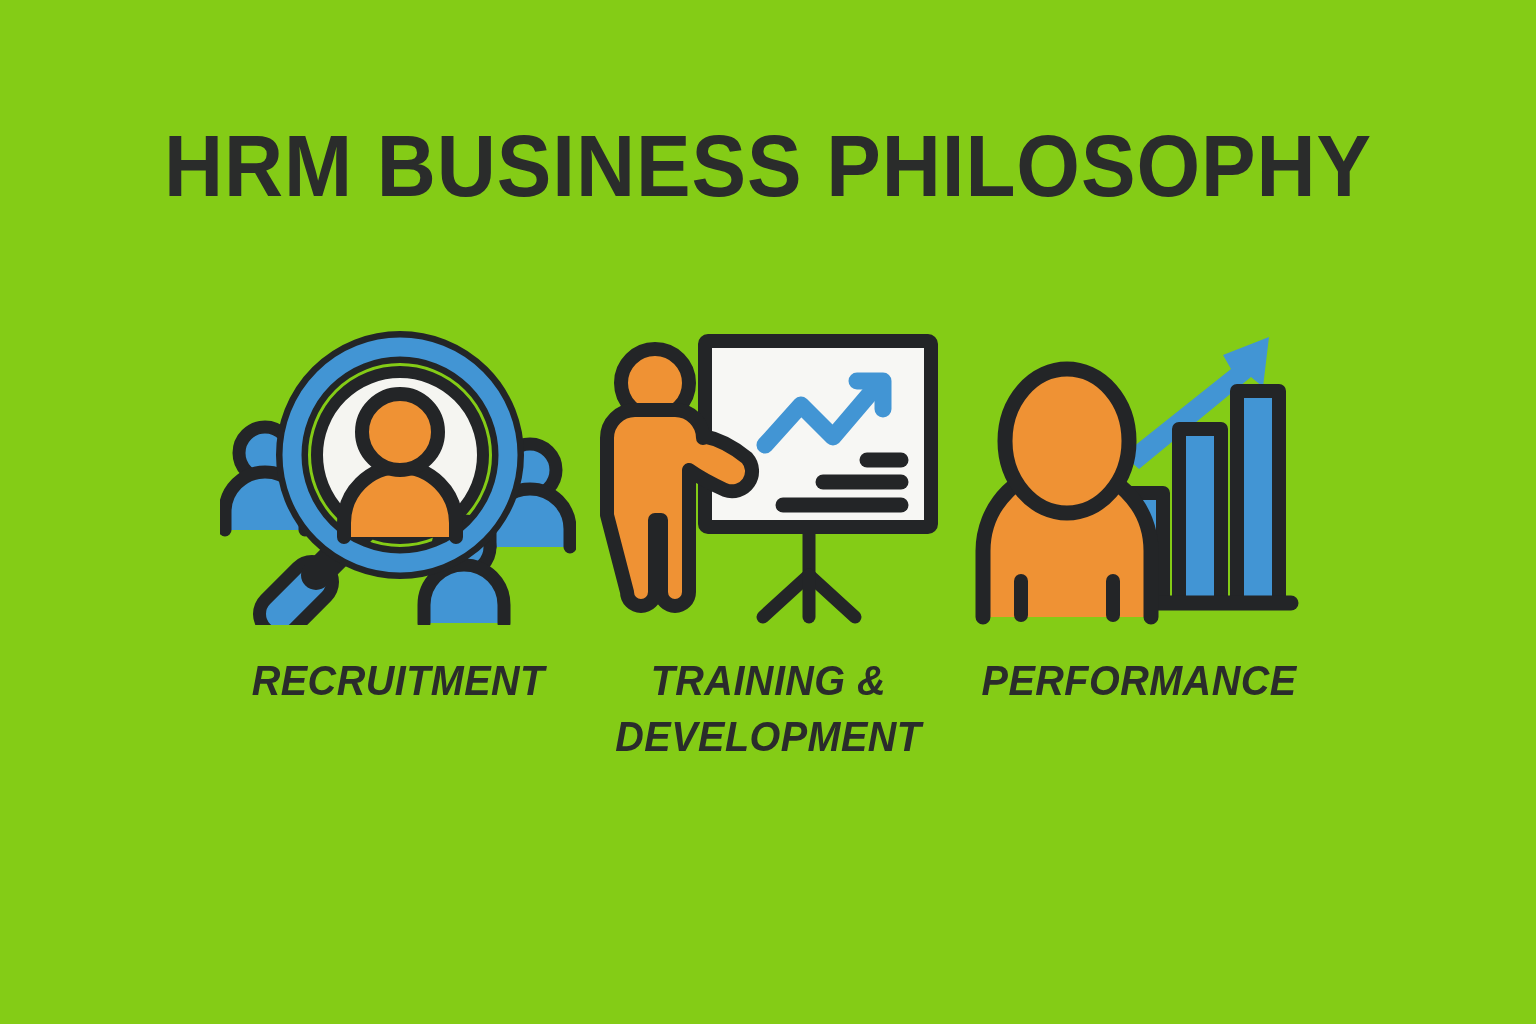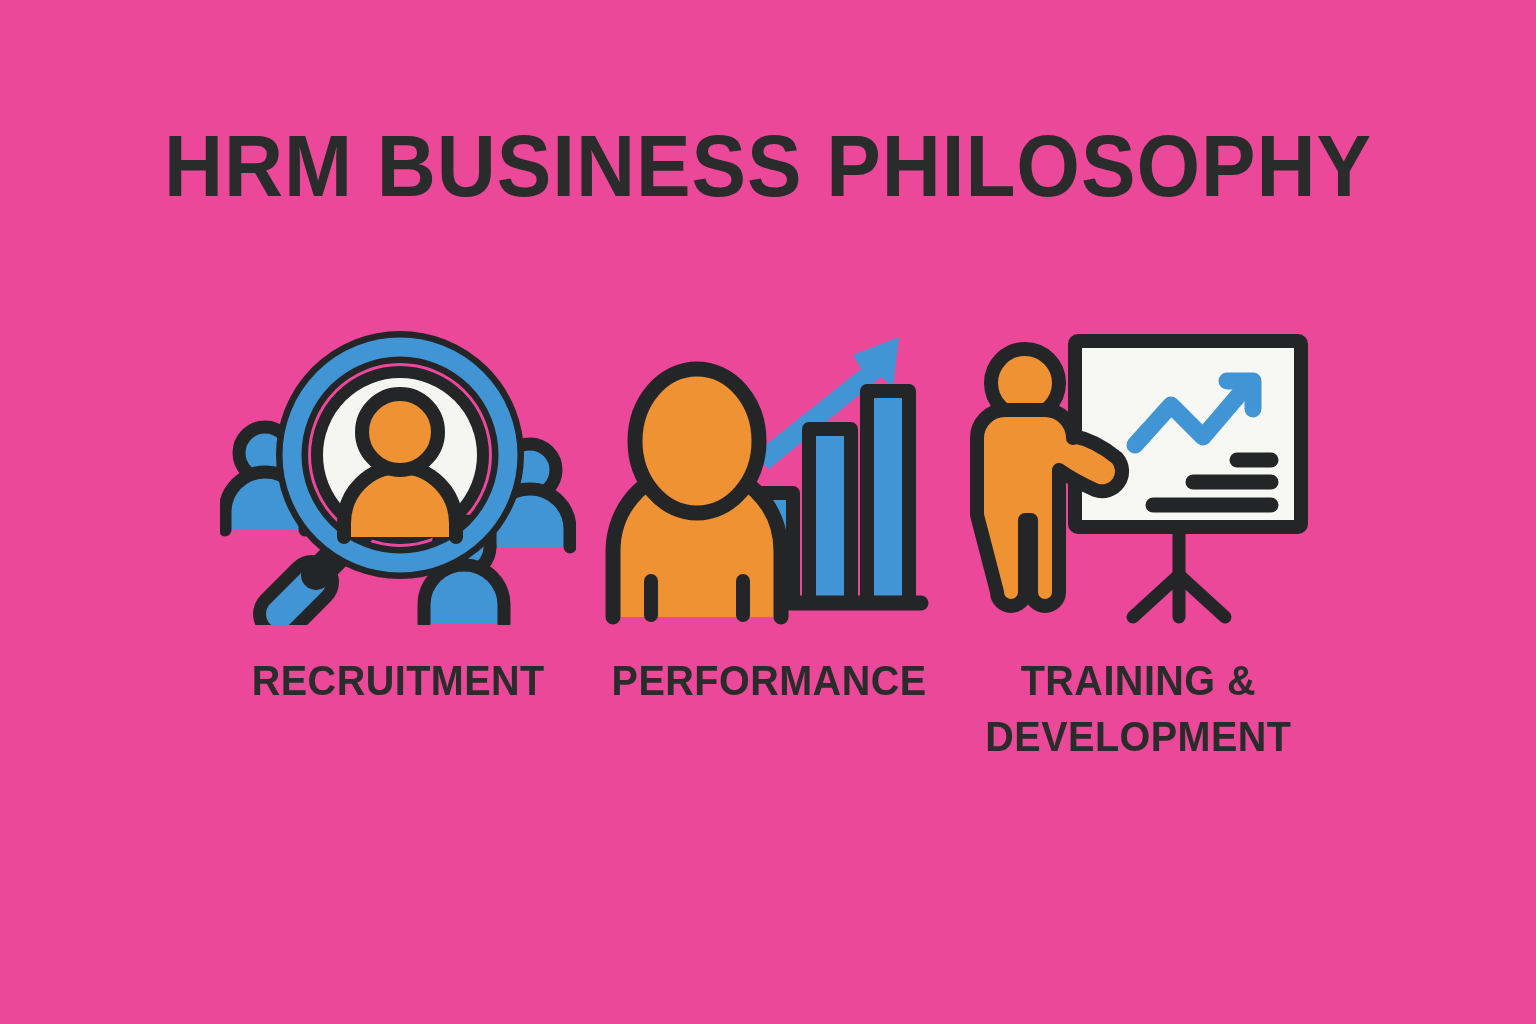--- a/index.html
+++ b/index.html
@@ -10,21 +10,21 @@
     width: 1536px;
     height: 1024px;
     background: #f5f5f1;
     font-family: "Liberation Sans", sans-serif;
     overflow: hidden;
   }
   #canvas {
     position: relative;
     width: 1536px;
     height: 1024px;
-    background: #ec4899;
+    background: #84cc16;
   }
   #title {
     position: absolute;
     left: 0;
     top: 118px;
     width: 1536px;
     text-align: center;
     font-family: "Liberation Sans", sans-serif;
     font-weight: bold;
     font-size: 88px;
@@ -38,20 +38,21 @@
   #cards {
     position: absolute;
     left: 0;
     top: 320px;
     width: 1536px;
     height: 470px;
     display: flex;
     flex-direction: row;
     align-items: flex-start;
     justify-content: center;
+    font-style: italic;
   }
   .card {
     width: 370px;
     display: flex;
     flex-direction: column;
     align-items: center;
   }
   .icon-wrap {
     width: 360px;
     height: 310px;
@@ -125,20 +126,62 @@
           </g>
         </svg>
       </div>
       <div class="card-label">
         <span>RECRUITMENT</span>
       </div>
     </div>
 
     <div class="card">
       <div class="icon-wrap">
+        <svg width="346" height="300" viewBox="0 0 346 300">
+          <g stroke="#232527" stroke-linecap="round" stroke-linejoin="round">
+
+            <g fill="none" stroke-width="13">
+              <path d="M214 200 v62"></path>
+              <path d="M214 250 L168 292"></path>
+              <path d="M214 250 L260 292"></path>
+              <path d="M214 250 v42"></path>
+            </g>
+
+            <g>
+              <rect x="110" y="16" width="226" height="186" rx="3" fill="#f7f7f4" stroke-width="14"></rect>
+
+              <g fill="none" stroke="#4295d4" stroke-width="17">
+                <path d="M170 120 L206 80 L238 112 L284 58"></path>
+                <path d="M262 56 L288 56 L288 84"></path>
+              </g>
+
+              <g stroke="#232527" stroke-width="15" fill="none">
+                <path d="M272 135 h34"></path>
+                <path d="M228 157 h78"></path>
+                <path d="M188 180 h118"></path>
+              </g>
+            </g>
+
+            <g>
+              <circle cx="60" cy="58" r="34" fill="#ef9234" stroke-width="14"></circle>
+              <path d="M12 190 v-77 a28 28 0 0 1 28 -28 h40 a28 28 0 0 1 28 28 v-2
+                       q22 4 44 22 a20 20 0 0 1 -22 32 q-22 -10 -36 -20 v122
+                       a14 14 0 0 1 -28 0 v-72 h-6 v72 a14 14 0 0 1 -28 0 z" fill="#ef9234" stroke-width="14"></path>
+            </g>
+          </g>
+        </svg>
+      </div>
+      <div class="card-label">
+        <span>TRAINING &amp;</span>
+        <span class="l2">DEVELOPMENT</span>
+      </div>
+    </div>
+
+    <div class="card">
+      <div class="icon-wrap">
         <svg width="330" height="300" viewBox="0 0 330 300">
           <g stroke="#232527" stroke-linecap="round" stroke-linejoin="round">
 
             <g fill="#4295d4" stroke="none">
               <path d="M150 130 L258 44 L250 30 L296 12 L290 62 L278 52 L166 144 z"></path>
             </g>
 
             <g>
               <rect x="148" y="168" width="42" height="110" fill="#4295d4" stroke-width="14"></rect>
               <rect x="206" y="104" width="42" height="174" fill="#4295d4" stroke-width="14"></rect>
@@ -155,57 +198,15 @@
               </g>
             </g>
           </g>
         </svg>
       </div>
       <div class="card-label">
         <span>PERFORMANCE</span>
       </div>
     </div>
 
-    <div class="card">
-      <div class="icon-wrap">
-        <svg width="346" height="300" viewBox="0 0 346 300">
-          <g stroke="#232527" stroke-linecap="round" stroke-linejoin="round">
-
-            <g fill="none" stroke-width="13">
-              <path d="M214 200 v62"></path>
-              <path d="M214 250 L168 292"></path>
-              <path d="M214 250 L260 292"></path>
-              <path d="M214 250 v42"></path>
-            </g>
-
-            <g>
-              <rect x="110" y="16" width="226" height="186" rx="3" fill="#f7f7f4" stroke-width="14"></rect>
-
-              <g fill="none" stroke="#4295d4" stroke-width="17">
-                <path d="M170 120 L206 80 L238 112 L284 58"></path>
-                <path d="M262 56 L288 56 L288 84"></path>
-              </g>
-
-              <g stroke="#232527" stroke-width="15" fill="none">
-                <path d="M272 135 h34"></path>
-                <path d="M228 157 h78"></path>
-                <path d="M188 180 h118"></path>
-              </g>
-            </g>
-
-            <g>
-              <circle cx="60" cy="58" r="34" fill="#ef9234" stroke-width="14"></circle>
-              <path d="M12 190 v-77 a28 28 0 0 1 28 -28 h40 a28 28 0 0 1 28 28 v-2
-                       q22 4 44 22 a20 20 0 0 1 -22 32 q-22 -10 -36 -20 v122
-                       a14 14 0 0 1 -28 0 v-72 h-6 v72 a14 14 0 0 1 -28 0 z" fill="#ef9234" stroke-width="14"></path>
-            </g>
-          </g>
-        </svg>
-      </div>
-      <div class="card-label">
-        <span>TRAINING &amp;</span>
-        <span class="l2">DEVELOPMENT</span>
-      </div>
-    </div>
-
 
   </div>
 </div>
 
 </body></html>

